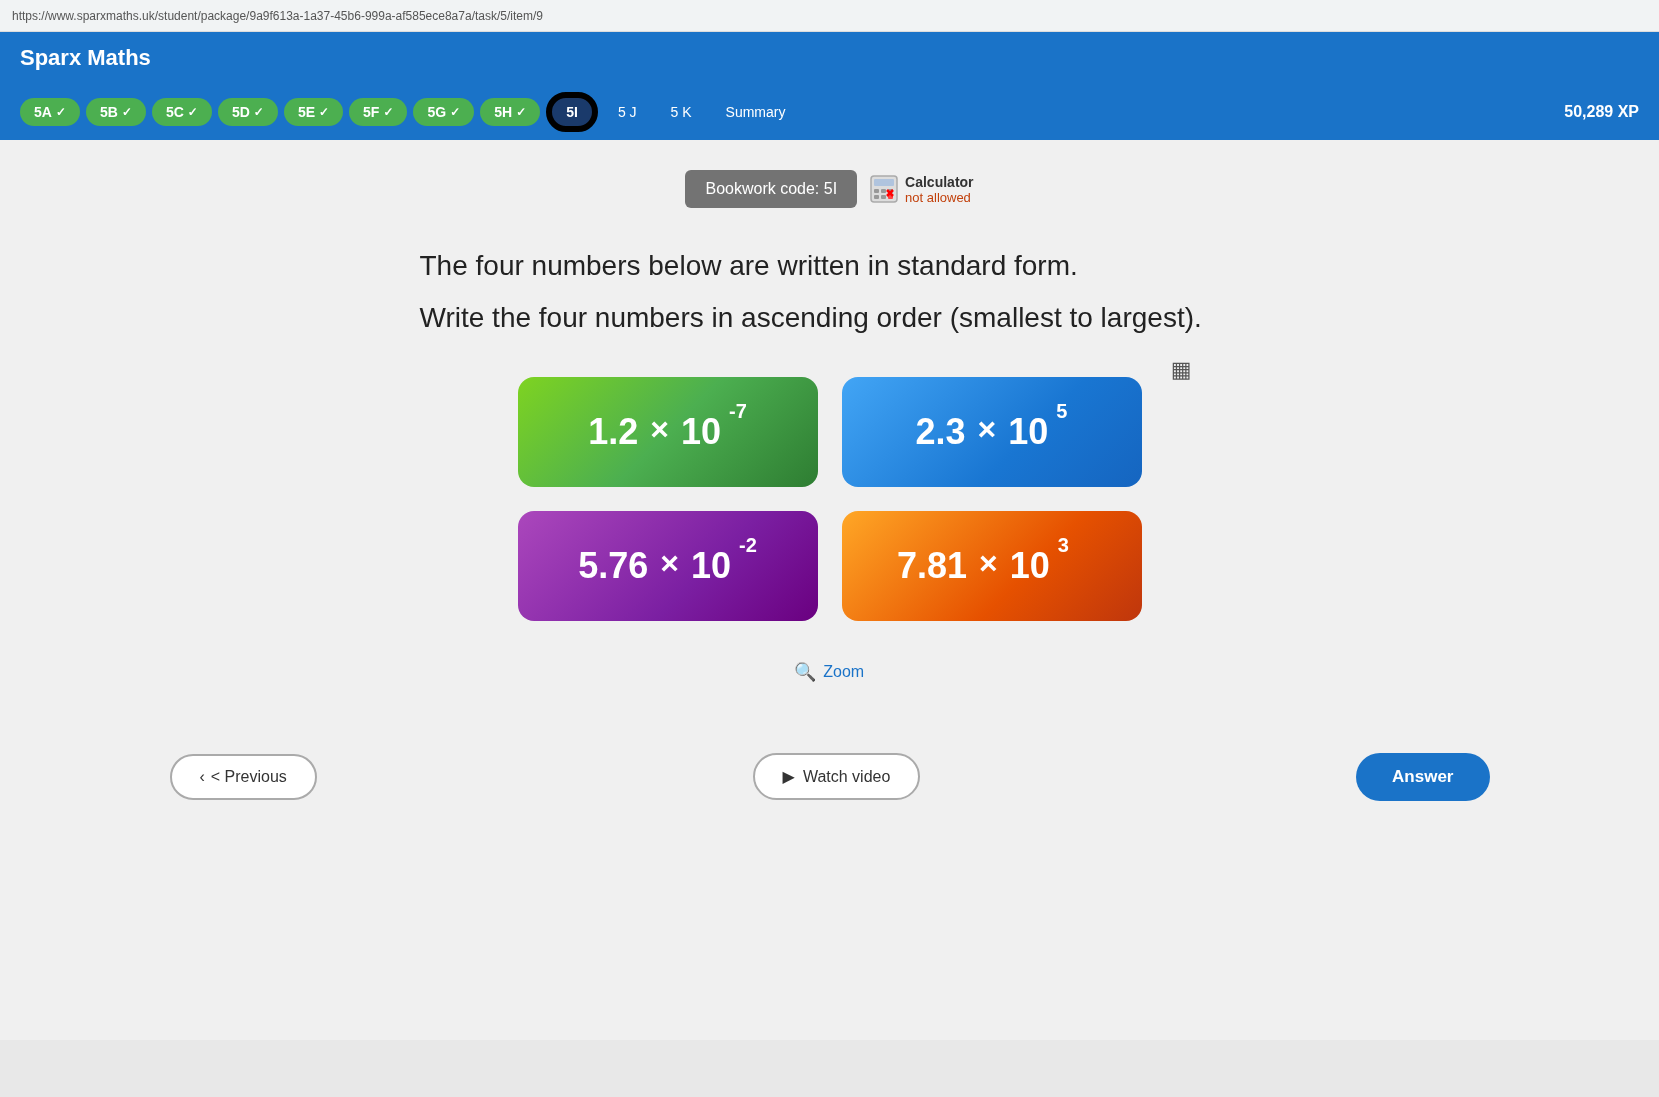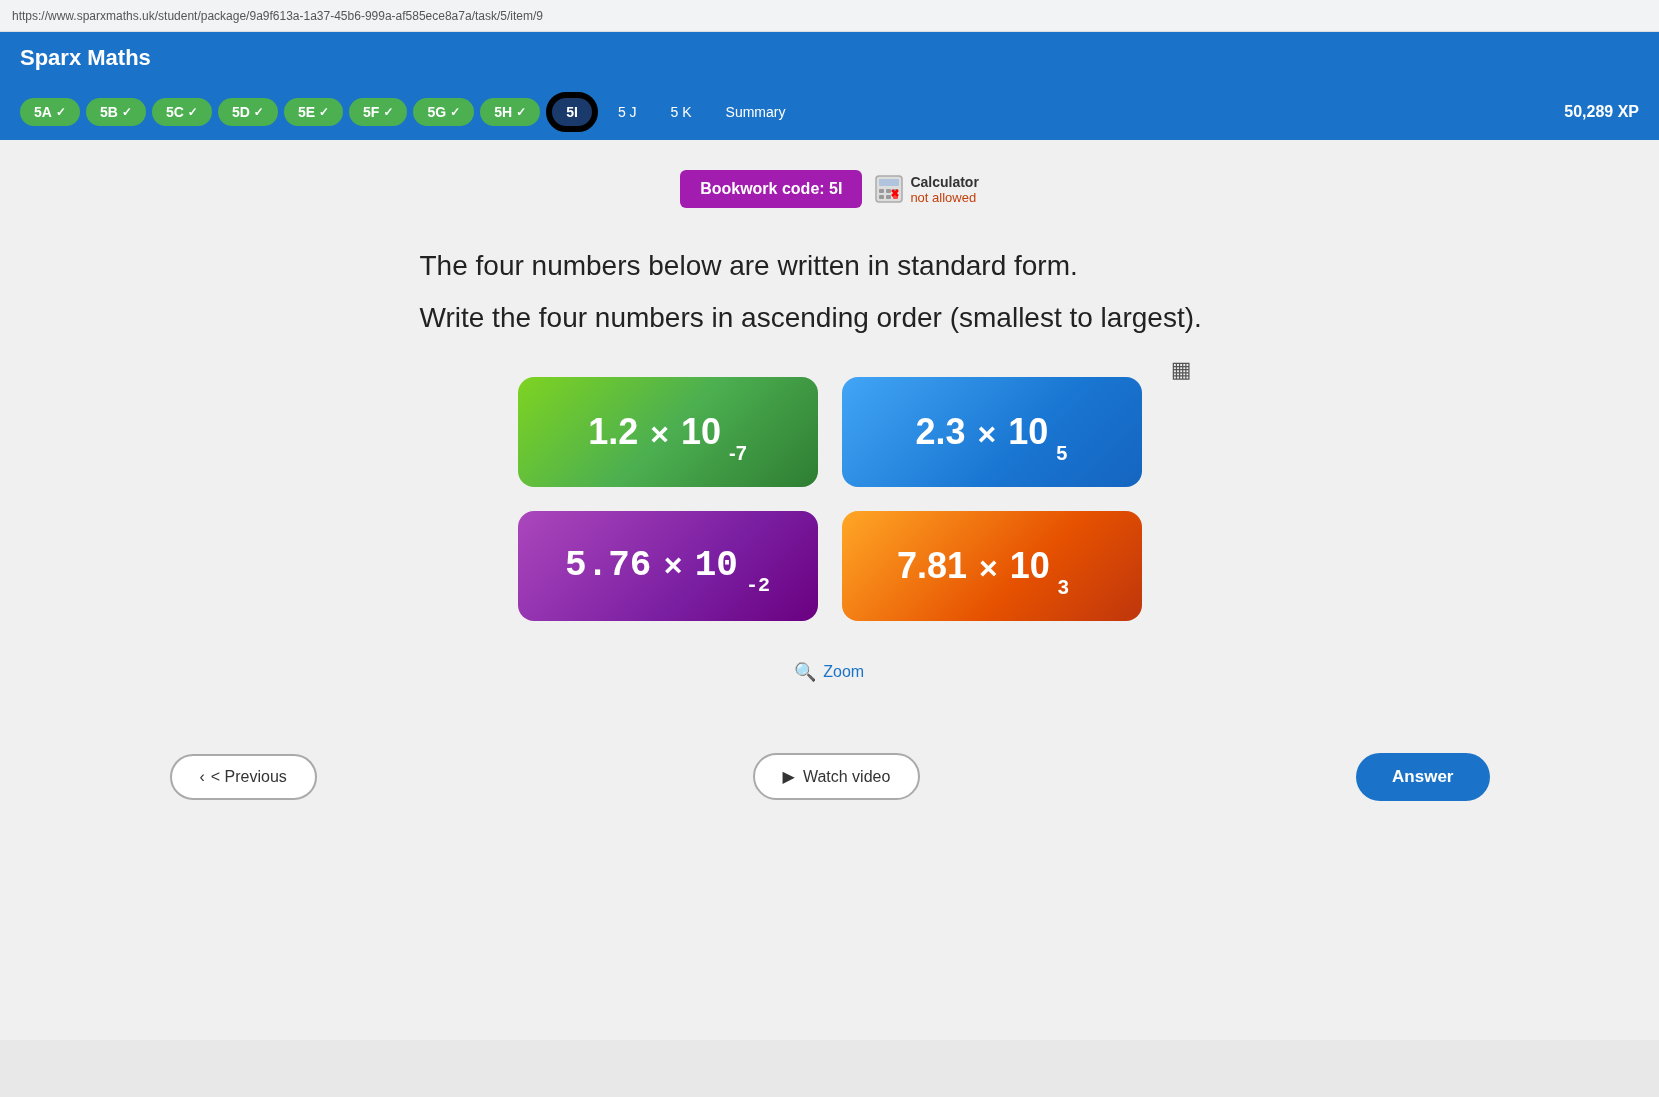--- a/index.html
+++ b/index.html
@@ -96,26 +96,26 @@
     }
 
     
     .bookwork-section {
       display: flex;
       align-items: center;
       gap: 12px;
       margin-bottom: 40px;
     }
     .bookwork-badge {
-      background: #a21caf;
+      background: #737373;
       color: white;
       padding: 10px 20px;
       border-radius: 6px;
       font-size: 16px;
-      font-weight: bold;
+      font-weight: normal;
     }
     .calculator-info {
       display: flex;
       align-items: center;
       gap: 6px;
       font-size: 14px;
       color: #333;
     }
 
     
@@ -159,30 +159,29 @@
       color: white;
     }
     .card-green {
       background: linear-gradient(135deg, #7ed321 0%, #4caf50 50%, #2e7d32 100%);
     }
     .card-blue {
       background: linear-gradient(135deg, #42a5f5 0%, #1976d2 60%, #1565c0 100%);
     }
     .card-purple {
       background: linear-gradient(135deg, #ab47bc 0%, #7b1fa2 60%, #6a0080 100%);
-      font-family: Liberation Mono, monospace;
     }
     .card-orange {
       background: linear-gradient(135deg, #ffa726 0%, #e65100 60%, #bf360c 100%);
       padding-left: 23px;
     }
 
     .math-expression {
       display: flex;
-      align-items: flex-end;
+      align-items: flex-start;
       gap: 8px;
       font-size: 36px;
       font-weight: bold;
       color: white;
     }
     .math-base {
       font-size: 36px;
     }
     .math-cross {
       font-size: 32px;

